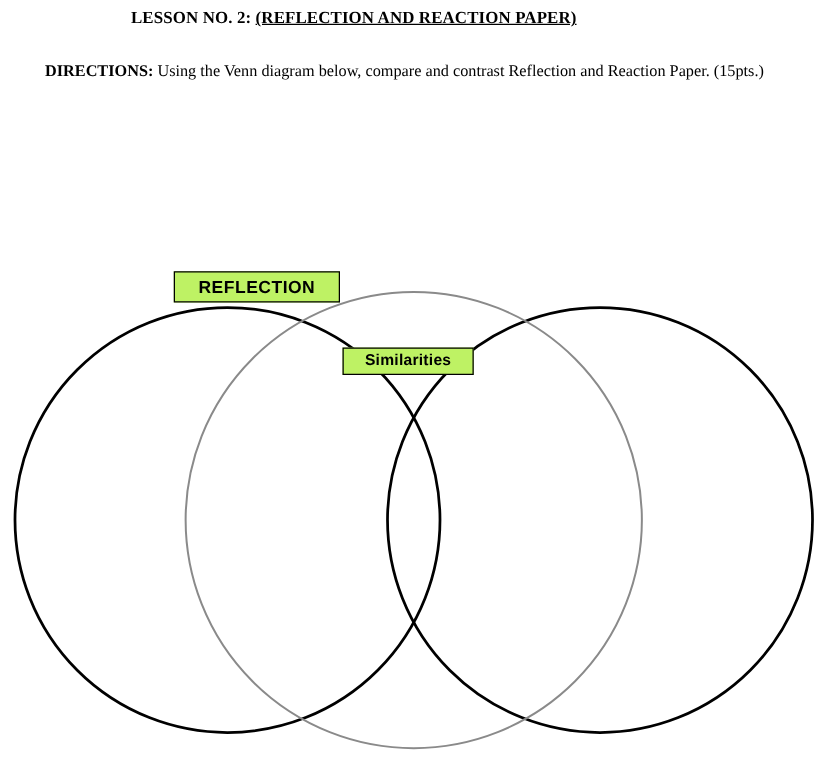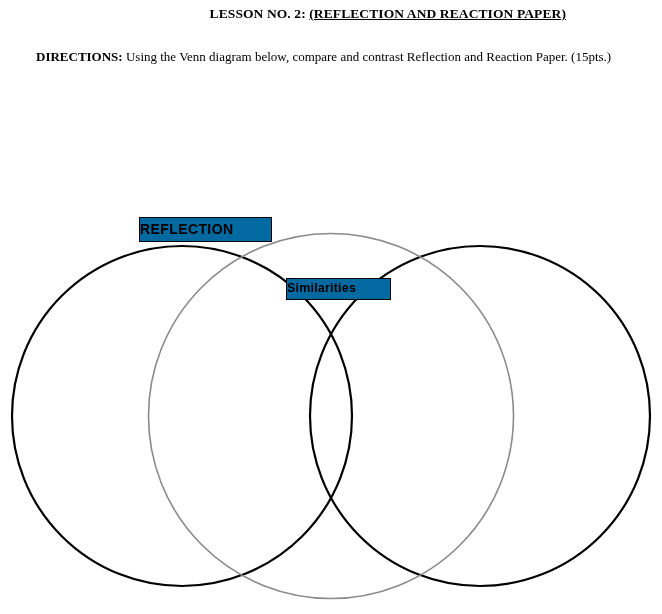--- a/index.html
+++ b/index.html
@@ -15,21 +15,21 @@
     color: #000000;
     overflow: hidden;
   }
 
   
   .header {
     position: absolute;
     top: 6px;
     left: 0;
     width: 566px;
-    text-align: right;
+    text-align: center;
   }
   .lesson-line {
     font-size: 13.5px;
     font-weight: bold;
     letter-spacing: 0.1px;
     line-height: 16px;
     white-space: nowrap;
   }
   .lesson-line .underline {
     text-decoration: underline;
@@ -62,23 +62,24 @@
     width: 662px;
     height: 429px;
   }
   .venn svg {
     display: block;
   }
 
   .venn-label {
     position: absolute;
     border: 1.6px solid #000;
-    background: #0369a1;
+    background: #bef264;
     font-family: "Liberation Sans", sans-serif;
     font-weight: bold;
+    text-align: center;
     box-sizing: border-box;
     white-space: nowrap;
   }
   .label-reflection {
     left: 139px;
     top: 32px;
     width: 133px;
     height: 25px;
     line-height: 22px;
     font-size: 14px;
@@ -94,21 +95,20 @@
     letter-spacing: 0.4px;
   }
   .label-similarities {
     left: 274px;
     top: 93px;
     width: 105px;
     height: 22px;
     line-height: 19px;
     font-size: 12.5px;
     letter-spacing: 0.2px;
-    margin-left: 12px;
   }
 </style>
 </head>
 <body>
 
 <div class="header">
   <div class="lesson-line">
     <span>LESSON NO. 2:</span>
     <span class="underline">(REFLECTION AND REACTION PAPER)</span>
   </div>

